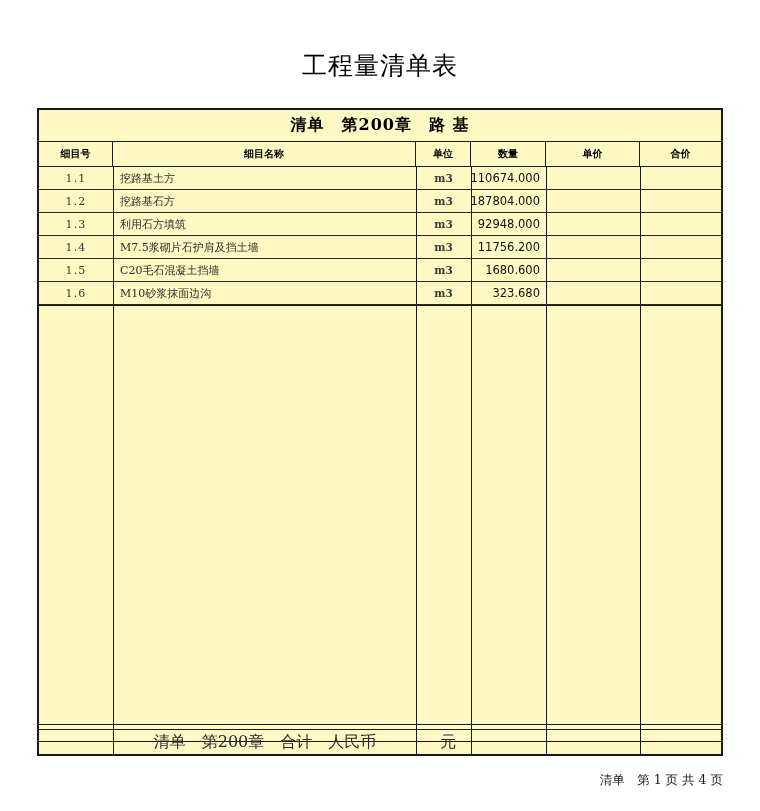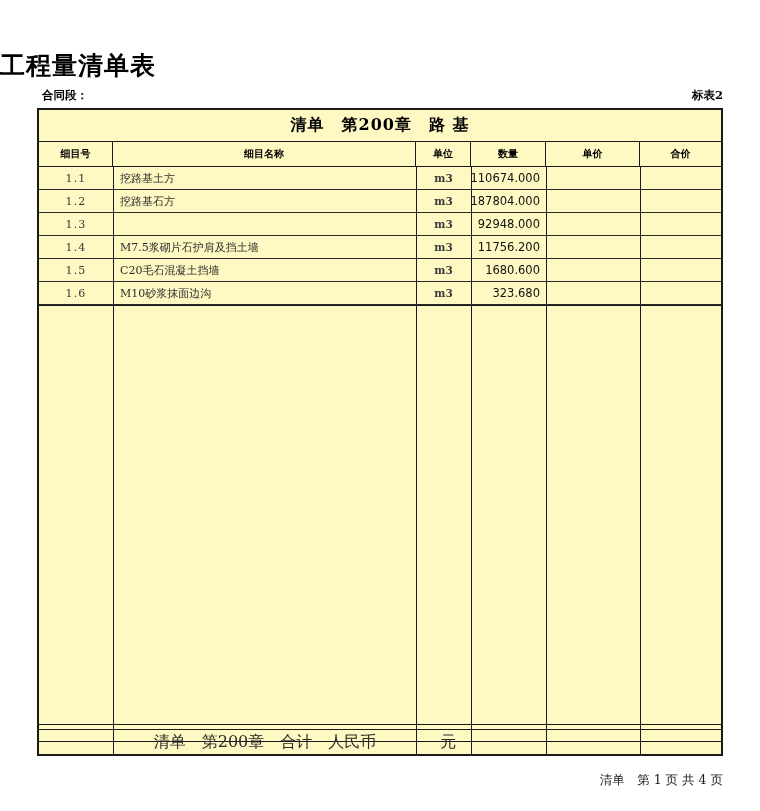--- a/index.html
+++ b/index.html
@@ -25,23 +25,23 @@
     height: 811px;
     overflow: hidden;
   }
 
   
   .doc-title {
     position: absolute;
     left: 0;
     top: 49px;
     width: 760px;
-    text-align: left;
+    text-align: center;
     font-size: 25px;
-    font-weight: 700;
+    font-weight: 400;
     letter-spacing: 1px;
     font-family: "DejaVu Serif", "Liberation Serif", serif;
   }
 
   
   .meta-row {
     position: absolute;
     left: 37px;
     top: 88px;
     width: 686px;
@@ -225,24 +225,20 @@
     color: #1a1a1a;
   }
 </style>
 </head>
 <body>
 
 <div class="page">
 
   <div class="doc-title">工程量清单表</div>
 
-  <div class="meta-row">
-    <div class="meta-left">合同段：</div>
-    <div class="meta-right">标表2</div>
-  </div>
 
   <div class="table-frame">
 
     <div class="section-band">
       <span class="caption">清单　第200章　路 基</span>
     </div>
 
     <div class="head-band">
       <div class="hcell c0">细目号</div>
       <div class="hcell c1">细目名称</div>
@@ -271,20 +267,21 @@
       <div class="row" style="top:23px">
         <div class="cell ctr code c0">1.2</div>
         <div class="cell lft c1">挖路基石方</div>
         <div class="cell ctr unit c2">m3</div>
         <div class="cell rgt num c3">187804.000</div>
         <div class="cell rgt num c4"></div>
         <div class="cell rgt num c5"></div>
       </div>
       <div class="row" style="top:46px">
         <div class="cell ctr code c0">1.3</div>
+        <div class="cell lft c1">利用石方填筑</div>
         <div class="cell ctr unit c2">m3</div>
         <div class="cell rgt num c3">92948.000</div>
         <div class="cell rgt num c4"></div>
         <div class="cell rgt num c5"></div>
       </div>
       <div class="row" style="top:69px">
         <div class="cell ctr code c0">1.4</div>
         <div class="cell lft c1">M7.5浆砌片石护肩及挡土墙</div>
         <div class="cell ctr unit c2">m3</div>
         <div class="cell rgt num c3">11756.200</div>

